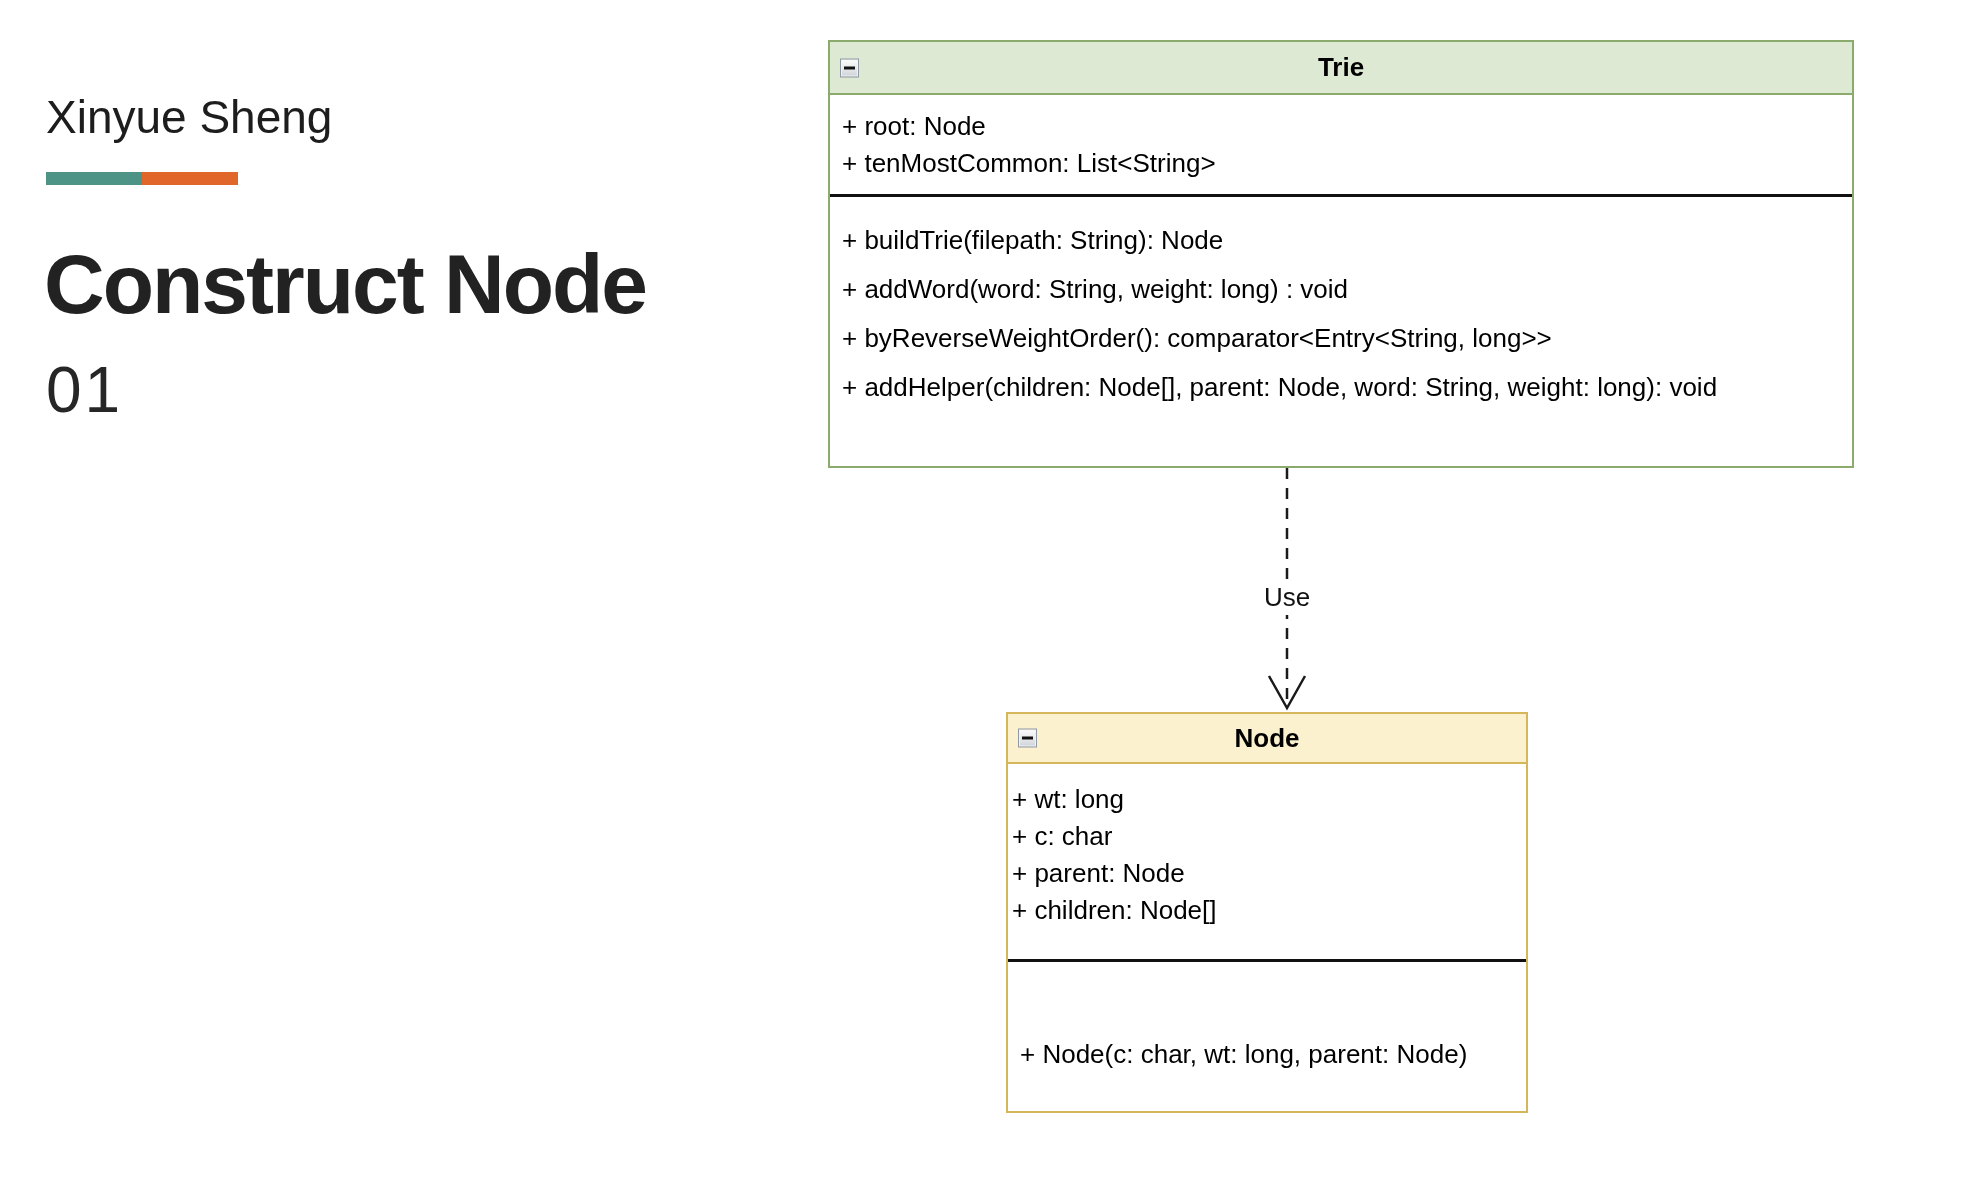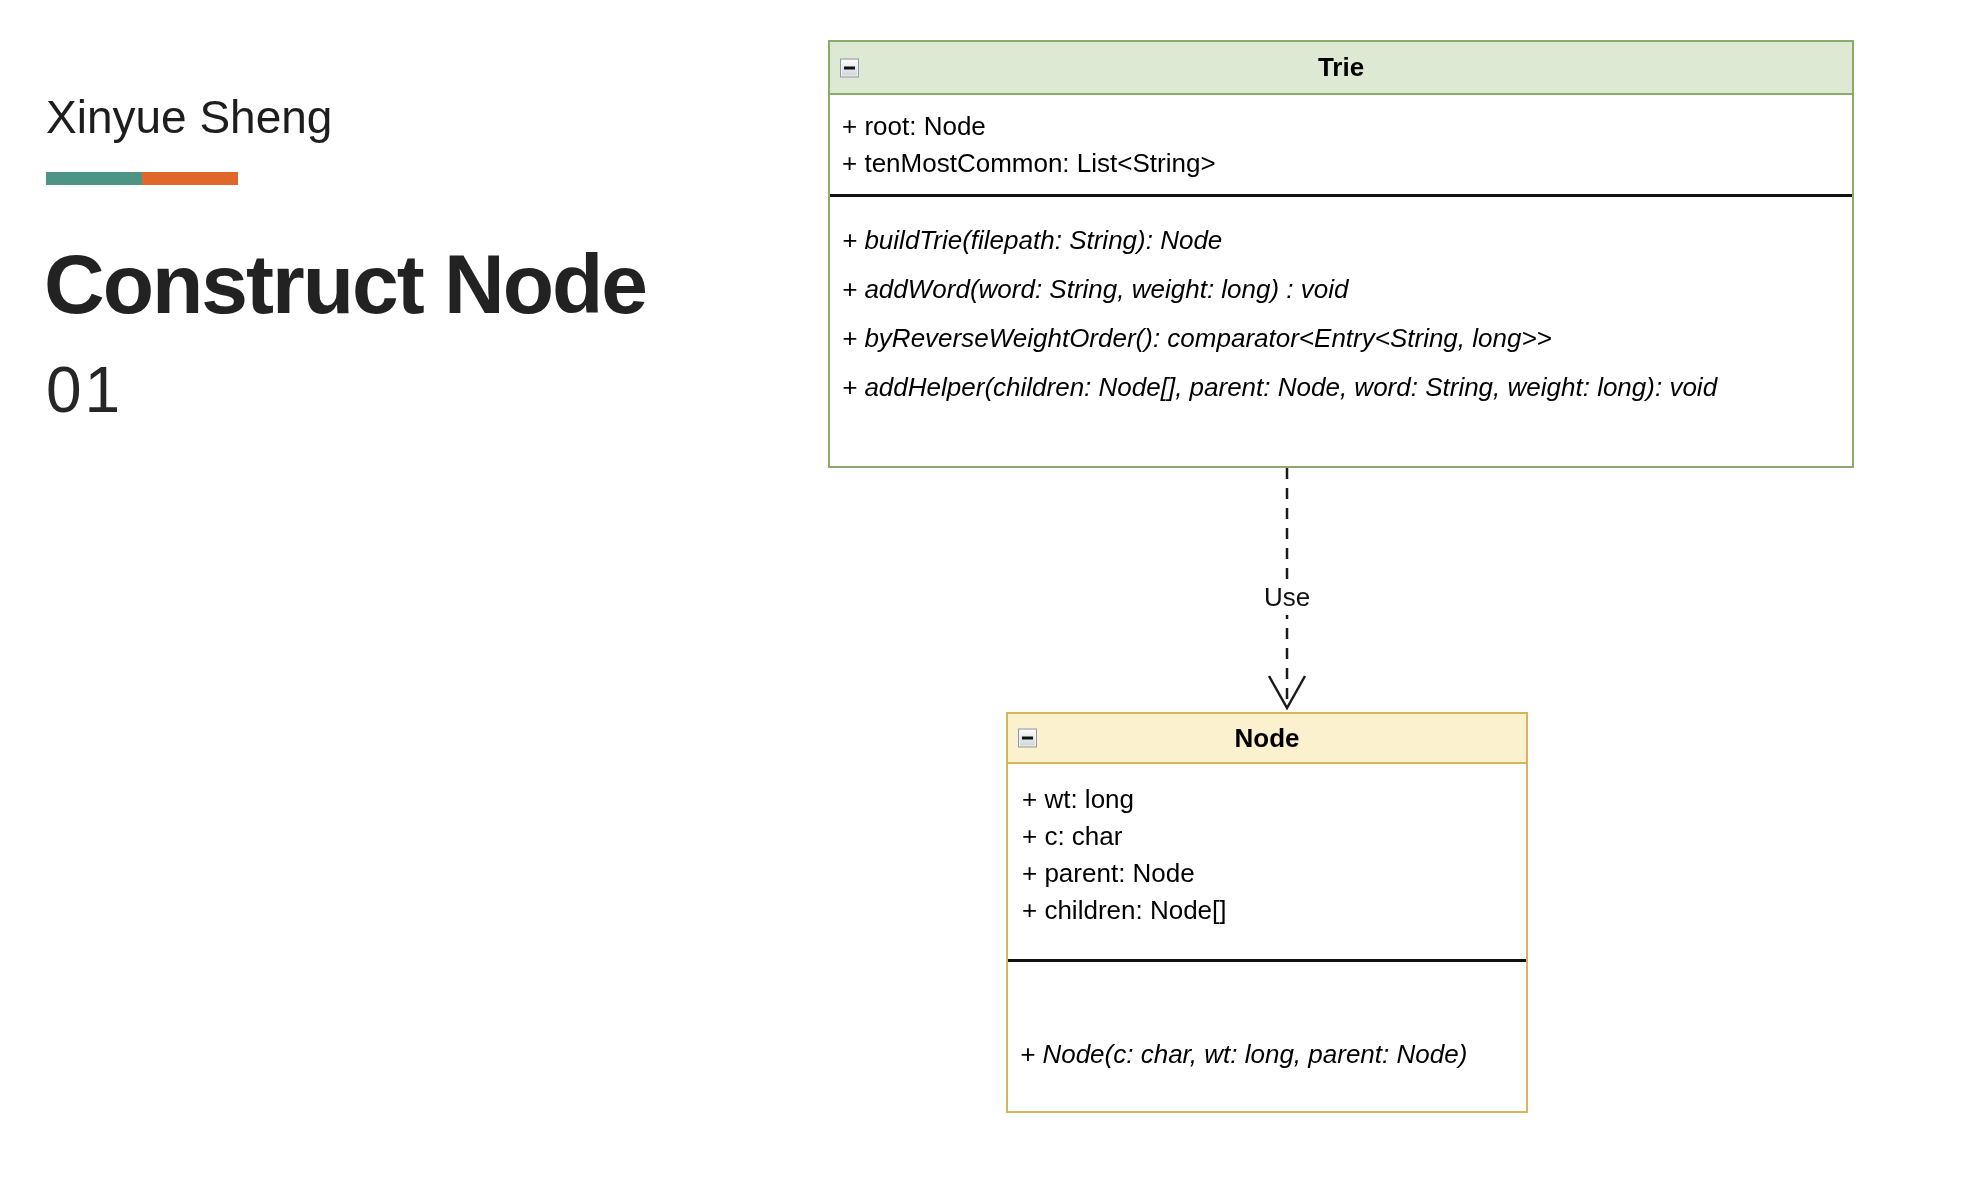--- a/index.html
+++ b/index.html
@@ -62,23 +62,23 @@
     width:19px;height:19px;
     background:linear-gradient(180deg,#fdfdfd 0%,#e9ebee 45%,#cfd3d9 100%);
     border:1px solid #8f98a5;
     box-shadow:inset 0 0 0 1px #f2f3f5;
     display:flex;align-items:center;justify-content:center;
     cursor:pointer;box-sizing:border-box;
   }
   .minus-bar{width:11px;height:3px;background:#111;display:block;}
   .uml-attrs{list-style:none;margin:0;white-space:nowrap;}
   .trie .uml-attrs{padding:13px 0 12px 12px;line-height:37px;}
-  .node .uml-attrs{padding:17px 0 30px 14px;line-height:37px;}
+  .node .uml-attrs{padding:17px 0 30px 4px;line-height:37px;}
   .uml-sep{border:none;border-top:3px solid #111;margin:0;}
-  .uml-methods{list-style:none;margin:0;white-space:nowrap;font-style:italic;}
+  .uml-methods{list-style:none;margin:0;white-space:nowrap;}
   .trie .uml-methods{padding:19px 0 0 12px;line-height:49px;}
   .node .uml-methods{padding:68px 0 0 12px;line-height:49px;}
   
   .connector-svg{position:absolute;left:1260px;top:468px;width:54px;height:246px;}
   .use-label{
     position:absolute;left:1287px;top:580px;
     transform:translateX(-50%);
     background:#ffffff;
     padding:2px 6px;
     font-size:26px;color:#111;

